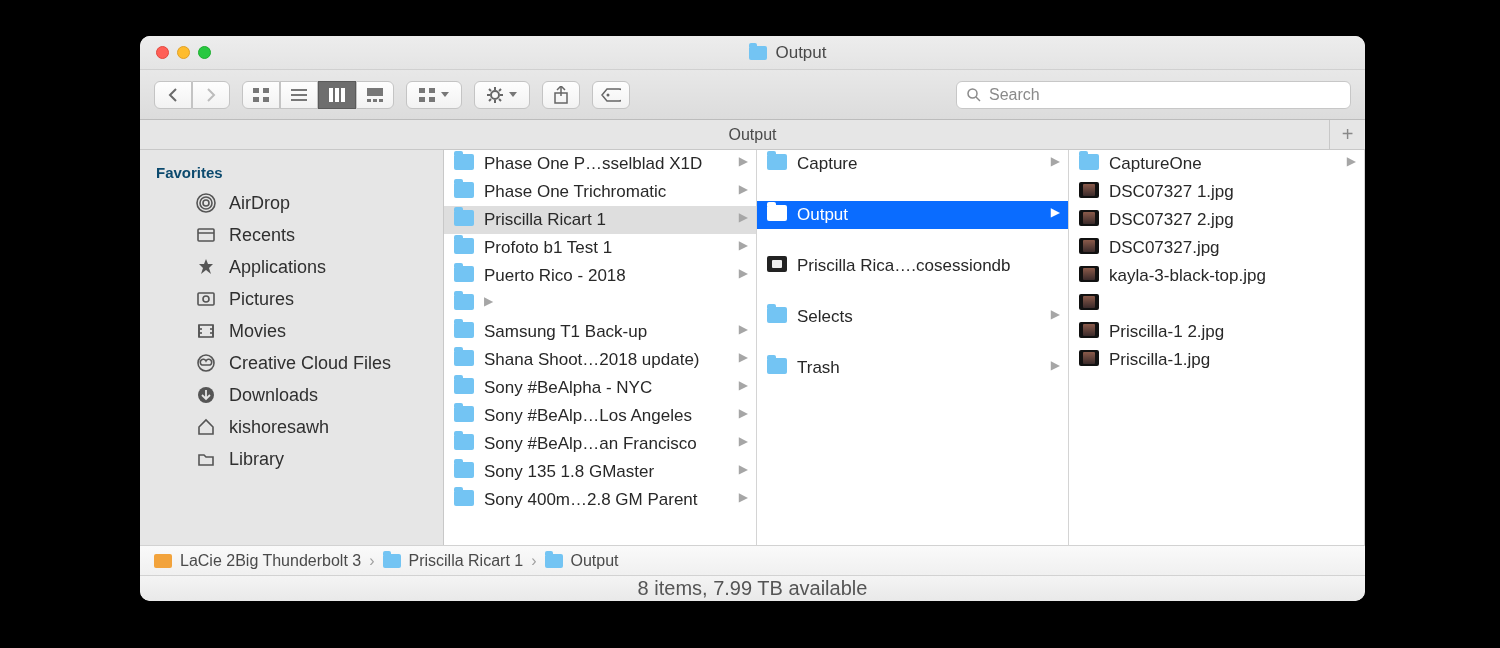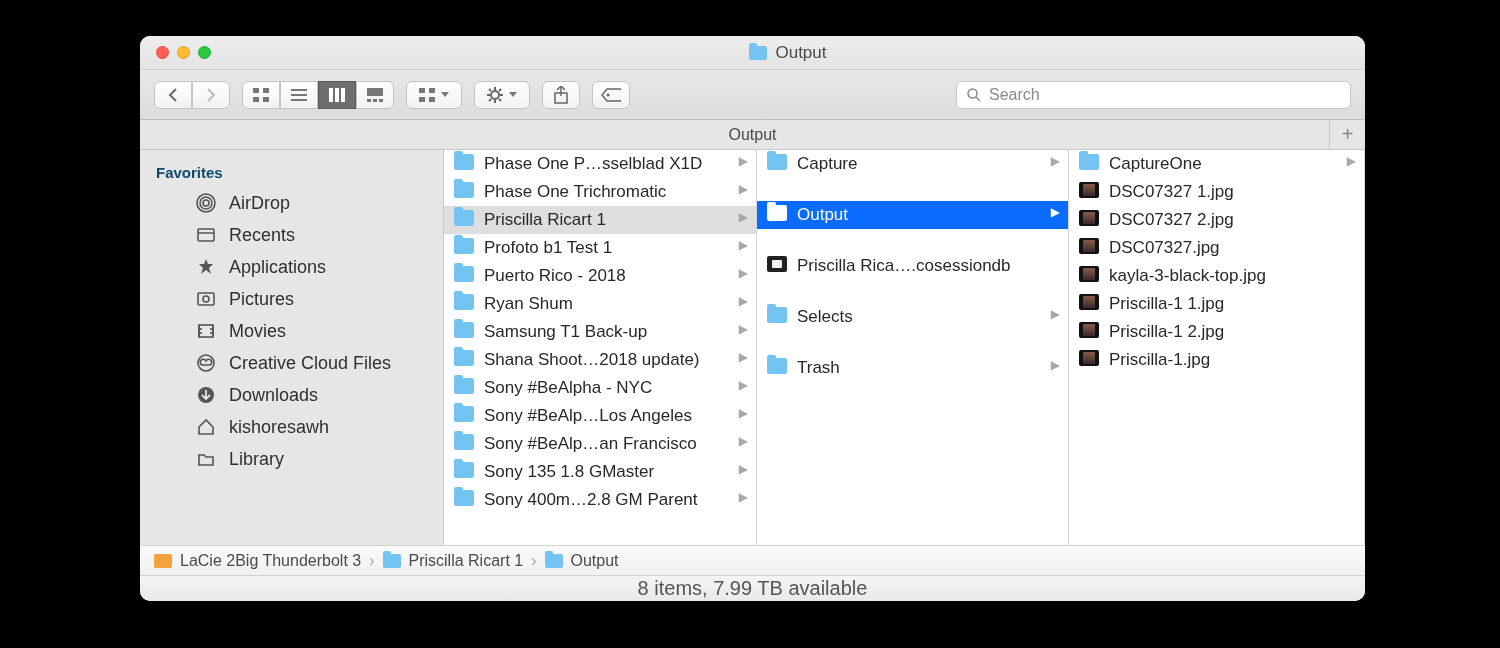--- a/index.html
+++ b/index.html
@@ -332,21 +332,20 @@
             <span class="name">Profoto b1 Test 1</span>
             <span class="chev">▶</span>
           </div>
           <div class="row">
             <span class="fico folder"></span>
             <span class="name">Puerto Rico - 2018</span>
             <span class="chev">▶</span>
           </div>
           <div class="row">
             <span class="fico folder"></span>
-            <span class="name">Ryan Shum</span>
             <span class="chev">▶</span>
           </div>
           <div class="row">
             <span class="fico folder"></span>
             <span class="name">Samsung T1 Back-up</span>
             <span class="chev">▶</span>
           </div>
           <div class="row">
             <span class="fico folder"></span>
             <span class="name">Shana Shoot…2018 update)</span>
@@ -421,21 +420,20 @@
           <div class="row">
             <span class="fico img"></span>
             <span class="name">DSC07327.jpg</span>
           </div>
           <div class="row">
             <span class="fico img"></span>
             <span class="name">kayla-3-black-top.jpg</span>
           </div>
           <div class="row">
             <span class="fico img"></span>
-            <span class="name">Priscilla-1 1.jpg</span>
           </div>
           <div class="row">
             <span class="fico img"></span>
             <span class="name">Priscilla-1 2.jpg</span>
           </div>
           <div class="row">
             <span class="fico img"></span>
             <span class="name">Priscilla-1.jpg</span>
           </div>
         </div>

